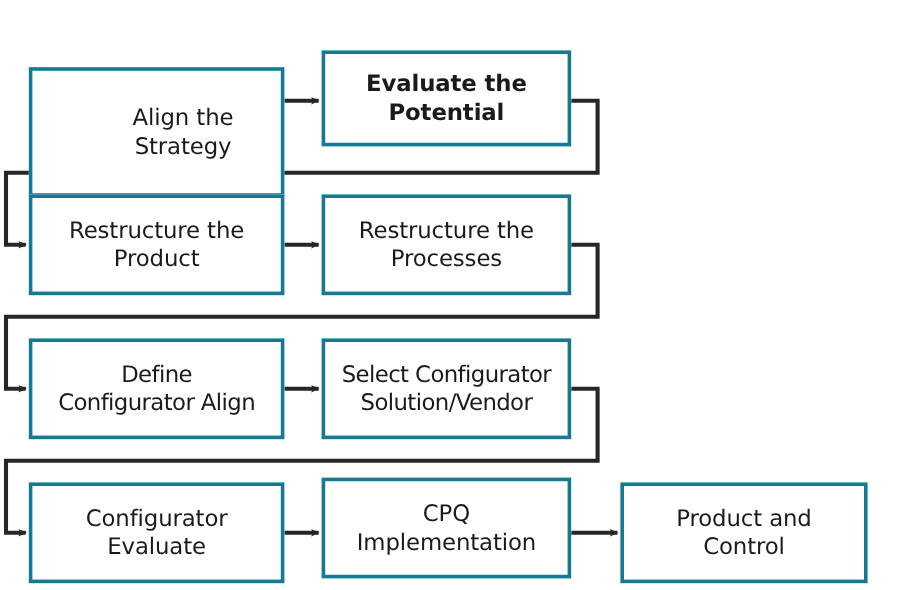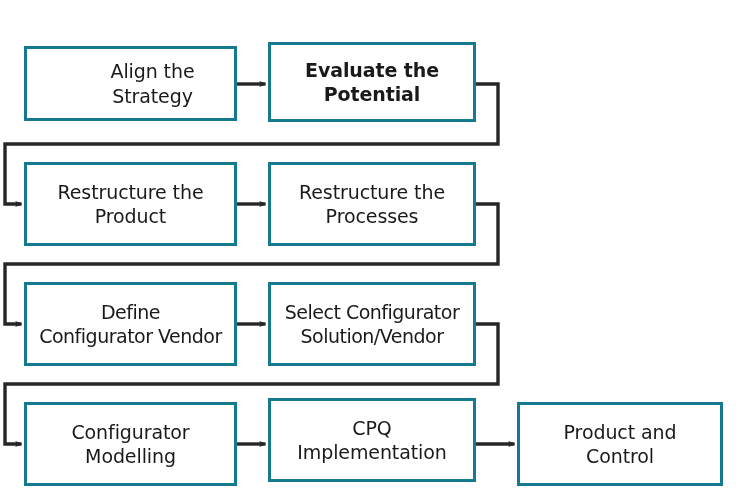--- a/index.html
+++ b/index.html
@@ -82,52 +82,52 @@
 
     <path d="M476,324 L498,324 L498,384 L5,384 L5,444 L21.5,444" fill="none" stroke="#262626" stroke-width="3.4" stroke-linejoin="miter" marker-end="url(#arrowhead)"></path>
 
     <line x1="237" y1="444" x2="265.5" y2="444" stroke="#262626" stroke-width="3.4" marker-end="url(#arrowhead)"></line>
 
     <line x1="476" y1="444" x2="514.5" y2="444" stroke="#262626" stroke-width="3.4" marker-end="url(#arrowhead)"></line>
   </svg>
 
   <div class="node-layer">
 
-    <div class="flow-node" style="left:24px; top:46px; width:213px; height:75px;padding-left:44px;">
+    <div class="flow-node" style="left:24px; top:56px; width:213px; height:108px;padding-left:44px;">
       <span class="node-text">Align the Strategy</span>
     </div>
 
     <div class="flow-node" style="left:268px; top:42px; width:208px; height:80px;font-weight:bold;">
       <span class="node-text">Evaluate the
 Potential</span>
     </div>
 
     <div class="flow-node" style="left:24px; top:162px; width:213px; height:84px;">
       <span class="node-text">Restructure the
 Product</span>
     </div>
 
     <div class="flow-node" style="left:268px; top:162px; width:208px; height:84px;">
       <span class="node-text">Restructure the
 Processes</span>
     </div>
 
     <div class="flow-node node-wide" style="left:24px; top:282px; width:213px; height:84px;">
       <span class="node-text">Define
-Configurator Vendor</span>
+Configurator Align</span>
     </div>
 
     <div class="flow-node node-wide" style="left:268px; top:282px; width:208px; height:84px;align-items:center;">
       <span class="node-text">Select Configurator
 Solution/Vendor</span>
     </div>
 
     <div class="flow-node" style="left:24px; top:402px; width:213px; height:84px;">
       <span class="node-text">Configurator
-Modelling</span>
+Evaluate</span>
     </div>
 
     <div class="flow-node" style="left:268px; top:398px; width:208px; height:84px;">
       <span class="node-text">CPQ
 Implementation</span>
     </div>
 
     <div class="flow-node" style="left:517px; top:402px; width:206px; height:84px;">
       <span class="node-text">Product and
 Control</span>

